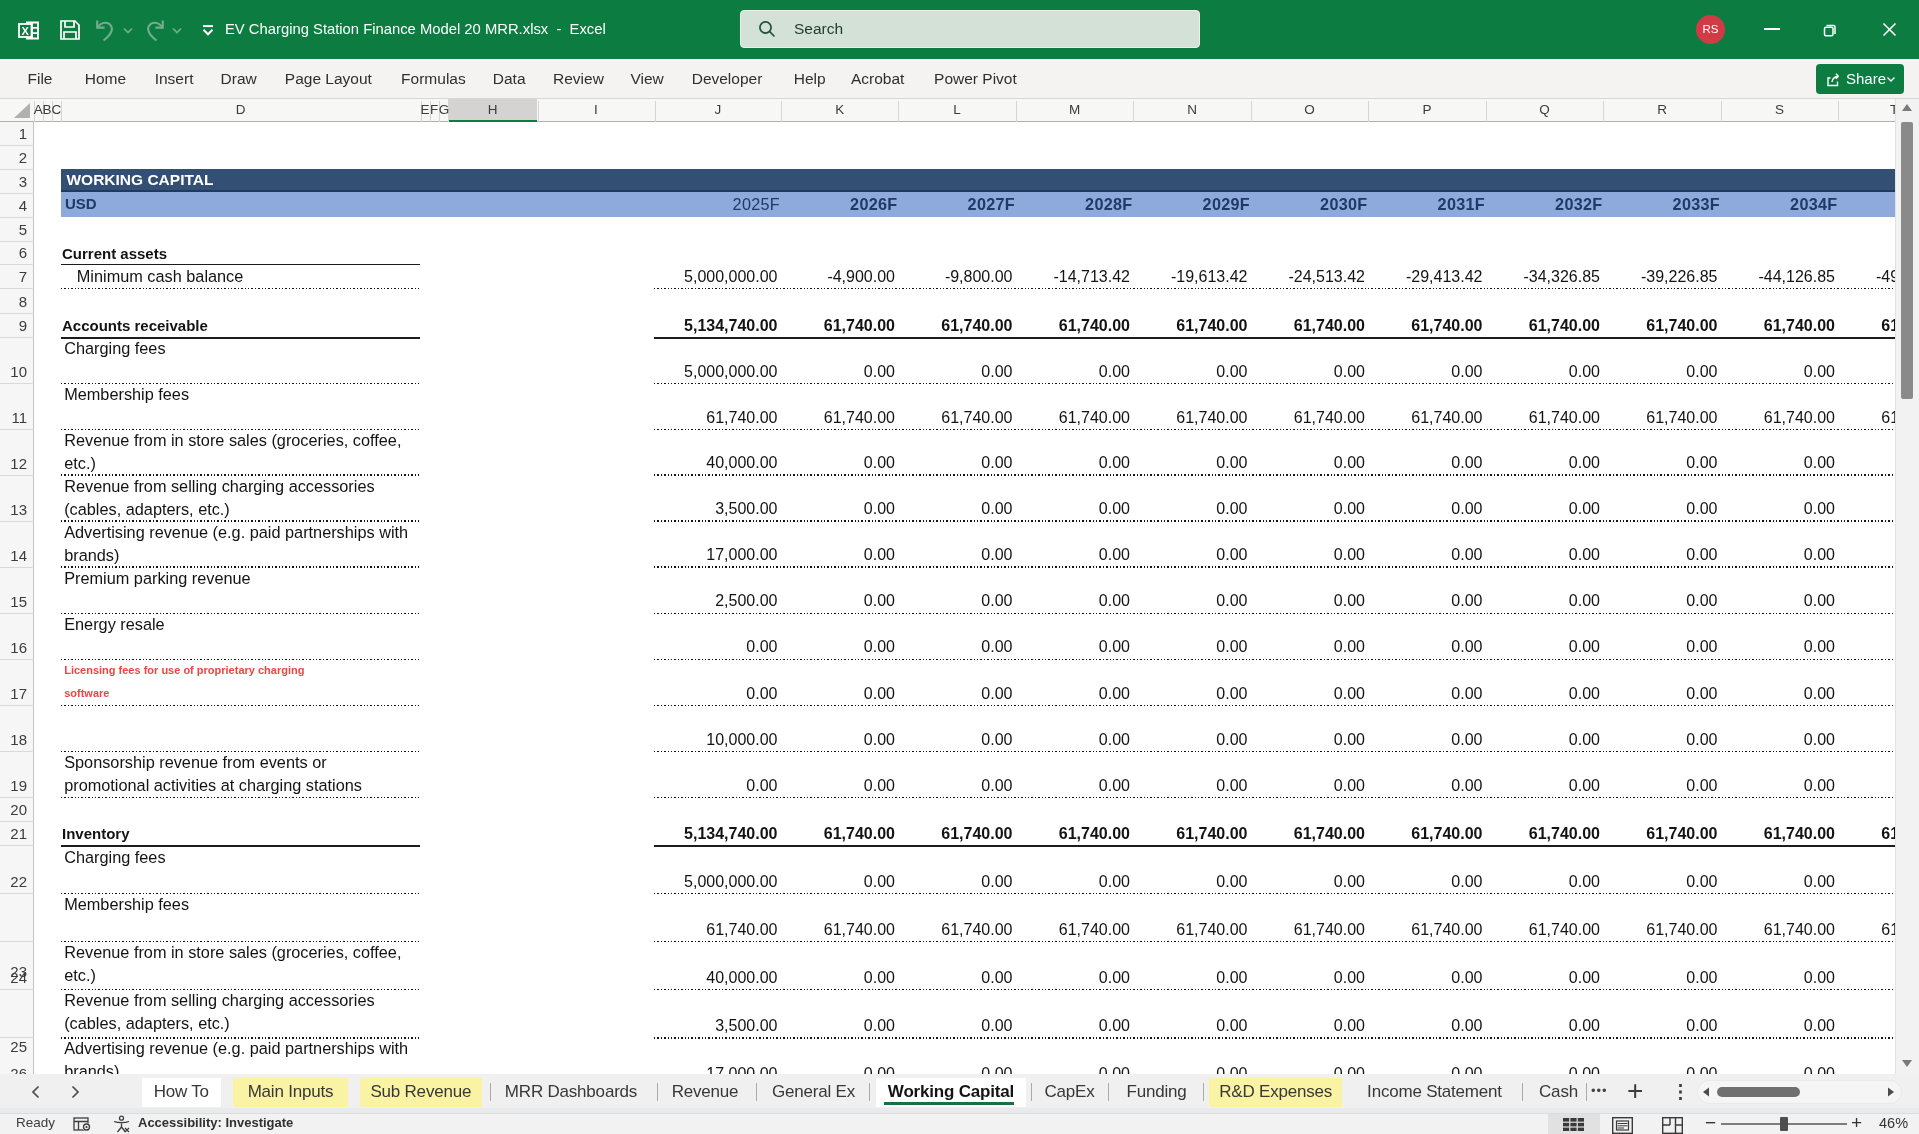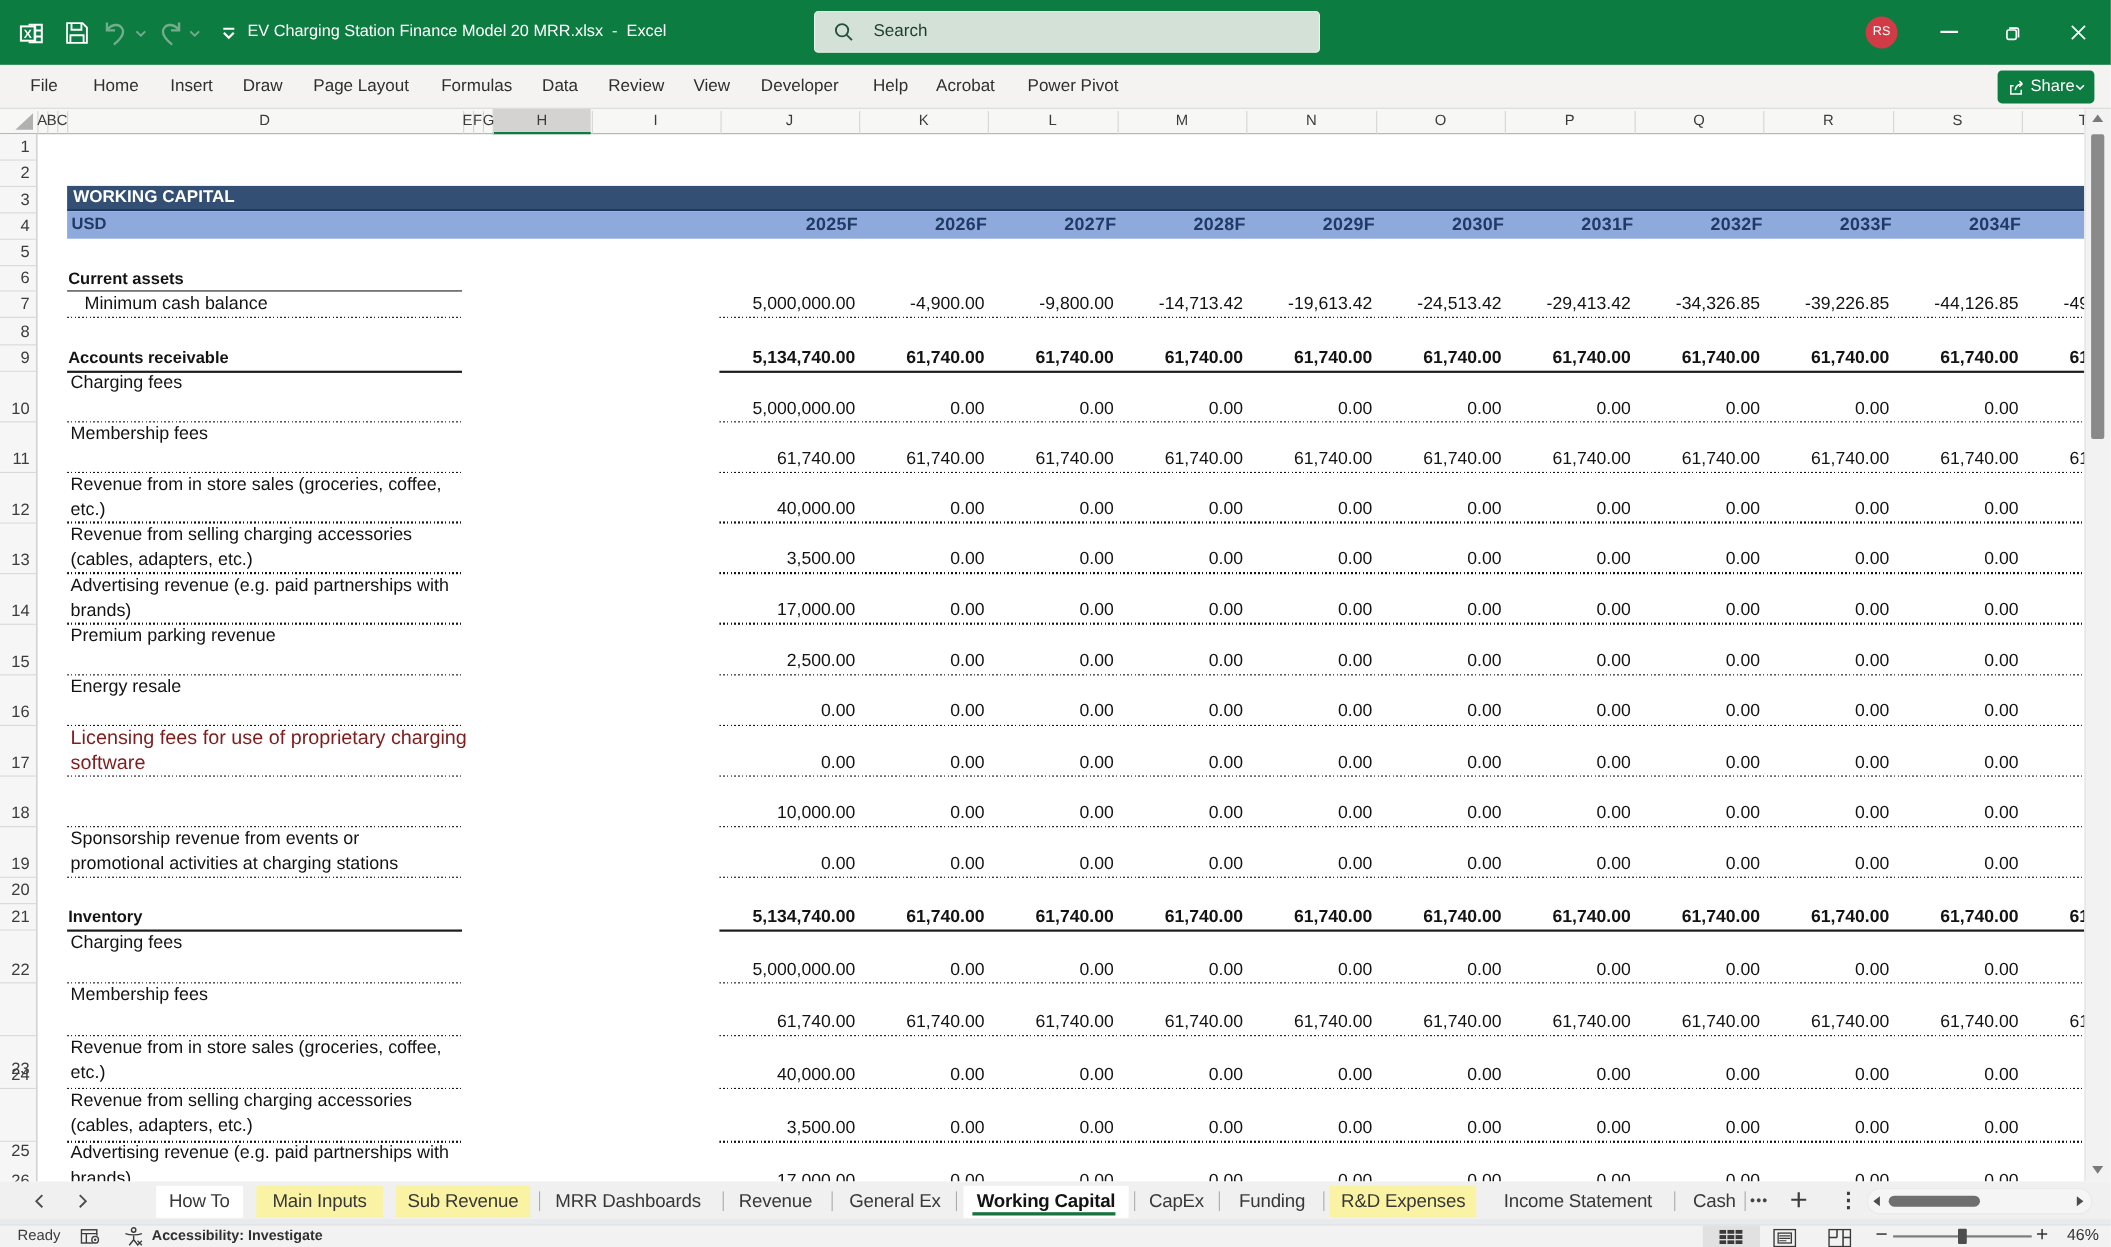--- a/index.html
+++ b/index.html
@@ -192,21 +192,21 @@
 <div class="a" style="left:0;top:1037.3px;width:33.8px;height:1px;background:#d9d9d9"></div>
 <div class="rn" style="top:1039px">25</div>
 <div class="a" style="left:0;top:1085.2px;width:33.8px;height:1px;background:#d9d9d9"></div>
 <div class="rn" style="top:1066.2px">26</div>
 <div class="a" style="left:33.8px;top:121.7px;width:1860.8px;height:952.3px;overflow:hidden">
 <div class="a" style="left:27.0px;top:47.1px;width:1833.8px;height:21.5px;background:#344f74"></div>
 <div class="a" style="left:27.0px;top:68.6px;width:1833.8px;height:2.2px;background:#1f3864"></div>
 <div class="a" style="left:32.7px;top:47.1px;height:23.7px;line-height:21.7px;font-size:15.5px;font-weight:bold;color:#fff;letter-spacing:0px">WORKING CAPITAL</div>
 <div class="a" style="left:27.0px;top:70.8px;width:1833.8px;height:24.2px;background:#8ea9db"></div>
 <div class="a" style="left:31.200000000000003px;top:70.8px;height:35px;line-height:24.2px;font-size:15px;font-weight:bold;color:#203a66">USD</div>
-<div class="num" style="left:634.2px;top:70.8px;width:112px;height:24.2px;line-height:24.2px;font-size:16.2px;letter-spacing:0.3px;font-weight:bold;color:#203a66">2025F</div>
+<div class="num" style="left:634.2px;top:70.8px;width:112px;height:24.2px;line-height:24.2px;font-size:16.2px;letter-spacing:0.3px;font-weight:normal;color:#203a66">2025F</div>
 <div class="num" style="left:751.7px;top:70.8px;width:112px;height:24.2px;line-height:24.2px;font-size:16.2px;letter-spacing:0.3px;font-weight:bold;color:#203a66">2026F</div>
 <div class="num" style="left:869.2px;top:70.8px;width:112px;height:24.2px;line-height:24.2px;font-size:16.2px;letter-spacing:0.3px;font-weight:bold;color:#203a66">2027F</div>
 <div class="num" style="left:986.7px;top:70.8px;width:112px;height:24.2px;line-height:24.2px;font-size:16.2px;letter-spacing:0.3px;font-weight:bold;color:#203a66">2028F</div>
 <div class="num" style="left:1104.2px;top:70.8px;width:112px;height:24.2px;line-height:24.2px;font-size:16.2px;letter-spacing:0.3px;font-weight:bold;color:#203a66">2029F</div>
 <div class="num" style="left:1221.7px;top:70.8px;width:112px;height:24.2px;line-height:24.2px;font-size:16.2px;letter-spacing:0.3px;font-weight:bold;color:#203a66">2030F</div>
 <div class="num" style="left:1339.2px;top:70.8px;width:112px;height:24.2px;line-height:24.2px;font-size:16.2px;letter-spacing:0.3px;font-weight:bold;color:#203a66">2031F</div>
 <div class="num" style="left:1456.7px;top:70.8px;width:112px;height:24.2px;line-height:24.2px;font-size:16.2px;letter-spacing:0.3px;font-weight:bold;color:#203a66">2032F</div>
 <div class="num" style="left:1574.2px;top:70.8px;width:112px;height:24.2px;line-height:24.2px;font-size:16.2px;letter-spacing:0.3px;font-weight:bold;color:#203a66">2033F</div>
 <div class="num" style="left:1691.7px;top:70.8px;width:112px;height:24.2px;line-height:24.2px;font-size:16.2px;letter-spacing:0.3px;font-weight:bold;color:#203a66">2034F</div>
 <div class="a" style="left:28.200000000000003px;top:119.1px;height:23.3px;line-height:25.5px;font-size:15px;font-weight:bold;color:#131313;white-space:nowrap">Current assets</div>
@@ -330,21 +330,21 @@
 <div class="num" style="left:984.2px;top:517.8px;width:112px;font-weight:normal">0.00</div>
 <div class="num" style="left:1101.7px;top:517.8px;width:112px;font-weight:normal">0.00</div>
 <div class="num" style="left:1219.2px;top:517.8px;width:112px;font-weight:normal">0.00</div>
 <div class="num" style="left:1336.7px;top:517.8px;width:112px;font-weight:normal">0.00</div>
 <div class="num" style="left:1454.2px;top:517.8px;width:112px;font-weight:normal">0.00</div>
 <div class="num" style="left:1571.7px;top:517.8px;width:112px;font-weight:normal">0.00</div>
 <div class="num" style="left:1689.2px;top:517.8px;width:112px;font-weight:normal">0.00</div>
 <div class="num" style="left:1806.7px;top:517.8px;width:112px;font-weight:normal">0.00</div>
 <div class="dot" style="left:27.0px;top:537.0px;width:359.7px"></div>
 <div class="dot" style="left:620.7px;top:537.0px;width:1240.1px"></div>
-<div class="a" style="left:30.400000000000006px;top:537.3px;line-height:23px;font-size:18px;font-weight:normal;color:#7f1d1d;white-space:nowrap">Licensing fees for use of proprietary charging<br>software</div>
+<div class="a" style="left:30.400000000000006px;top:537.3px;line-height:23px;font-size:11px;font-weight:bold;color:#ef4444;white-space:nowrap">Licensing fees for use of proprietary charging<br>software</div>
 <div class="num" style="left:631.7px;top:563.9px;width:112px;font-weight:normal">0.00</div>
 <div class="num" style="left:749.2px;top:563.9px;width:112px;font-weight:normal">0.00</div>
 <div class="num" style="left:866.7px;top:563.9px;width:112px;font-weight:normal">0.00</div>
 <div class="num" style="left:984.2px;top:563.9px;width:112px;font-weight:normal">0.00</div>
 <div class="num" style="left:1101.7px;top:563.9px;width:112px;font-weight:normal">0.00</div>
 <div class="num" style="left:1219.2px;top:563.9px;width:112px;font-weight:normal">0.00</div>
 <div class="num" style="left:1336.7px;top:563.9px;width:112px;font-weight:normal">0.00</div>
 <div class="num" style="left:1454.2px;top:563.9px;width:112px;font-weight:normal">0.00</div>
 <div class="num" style="left:1571.7px;top:563.9px;width:112px;font-weight:normal">0.00</div>
 <div class="num" style="left:1689.2px;top:563.9px;width:112px;font-weight:normal">0.00</div>

